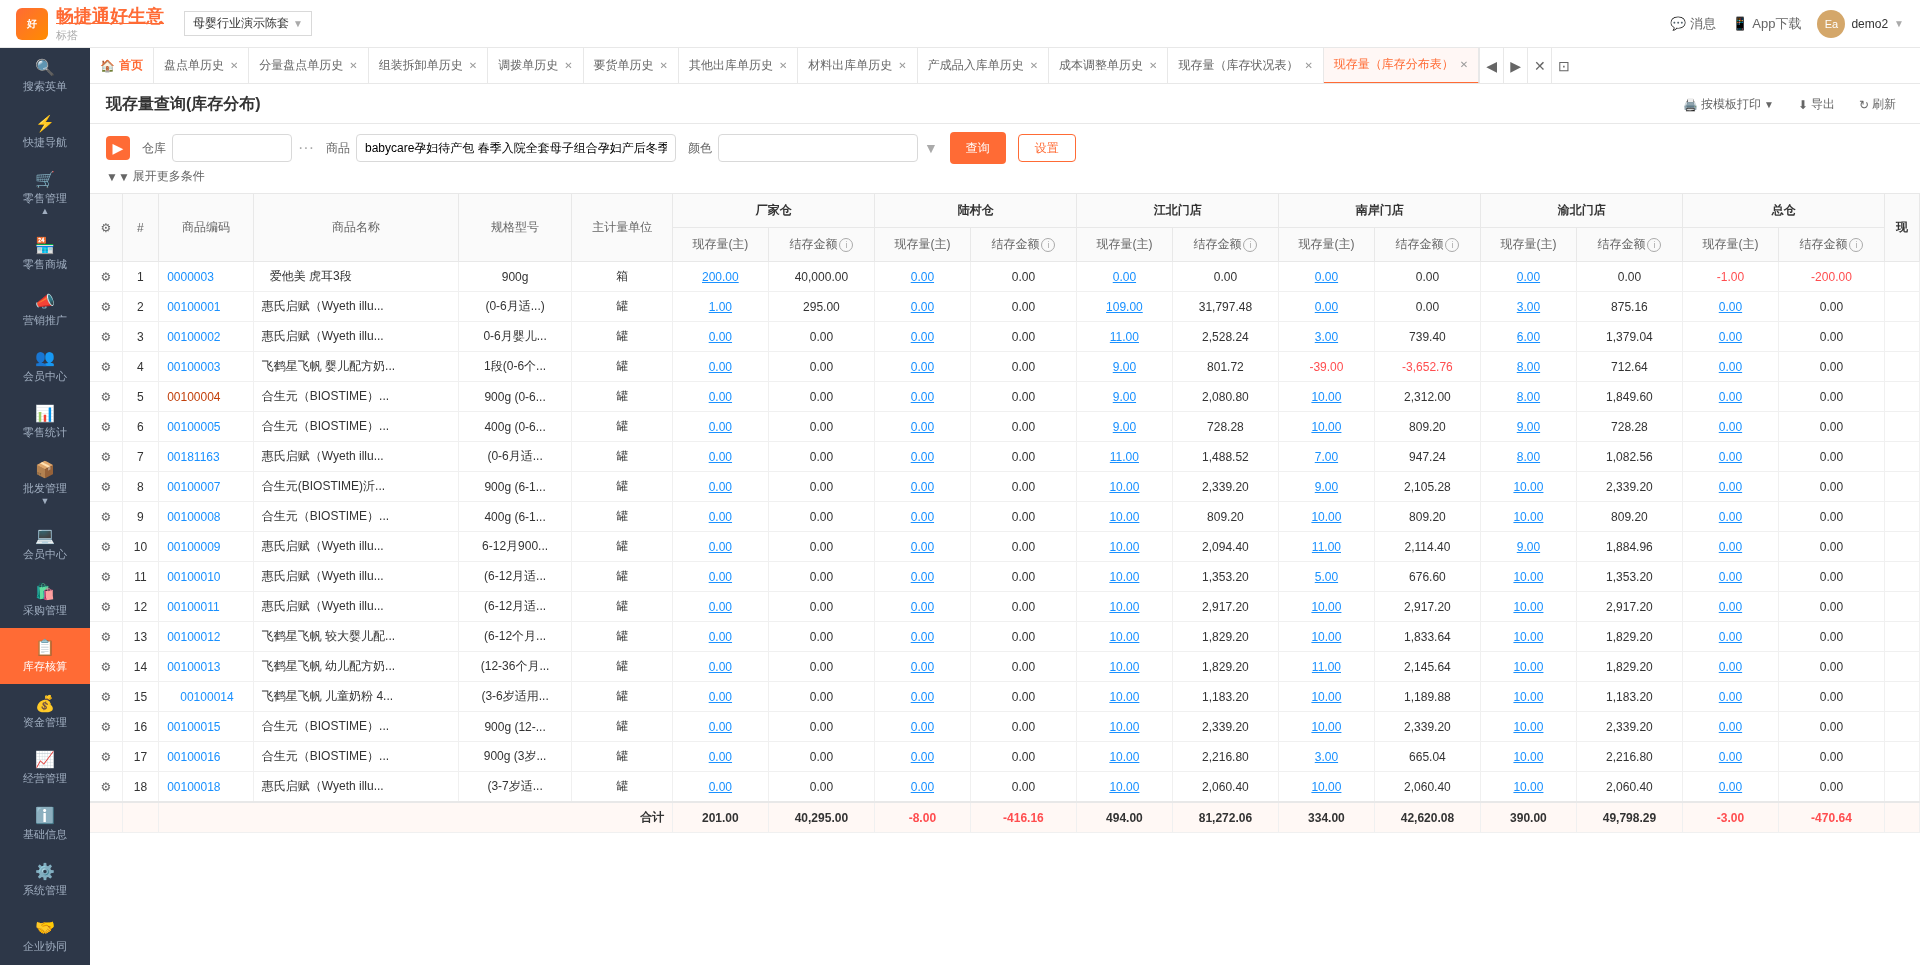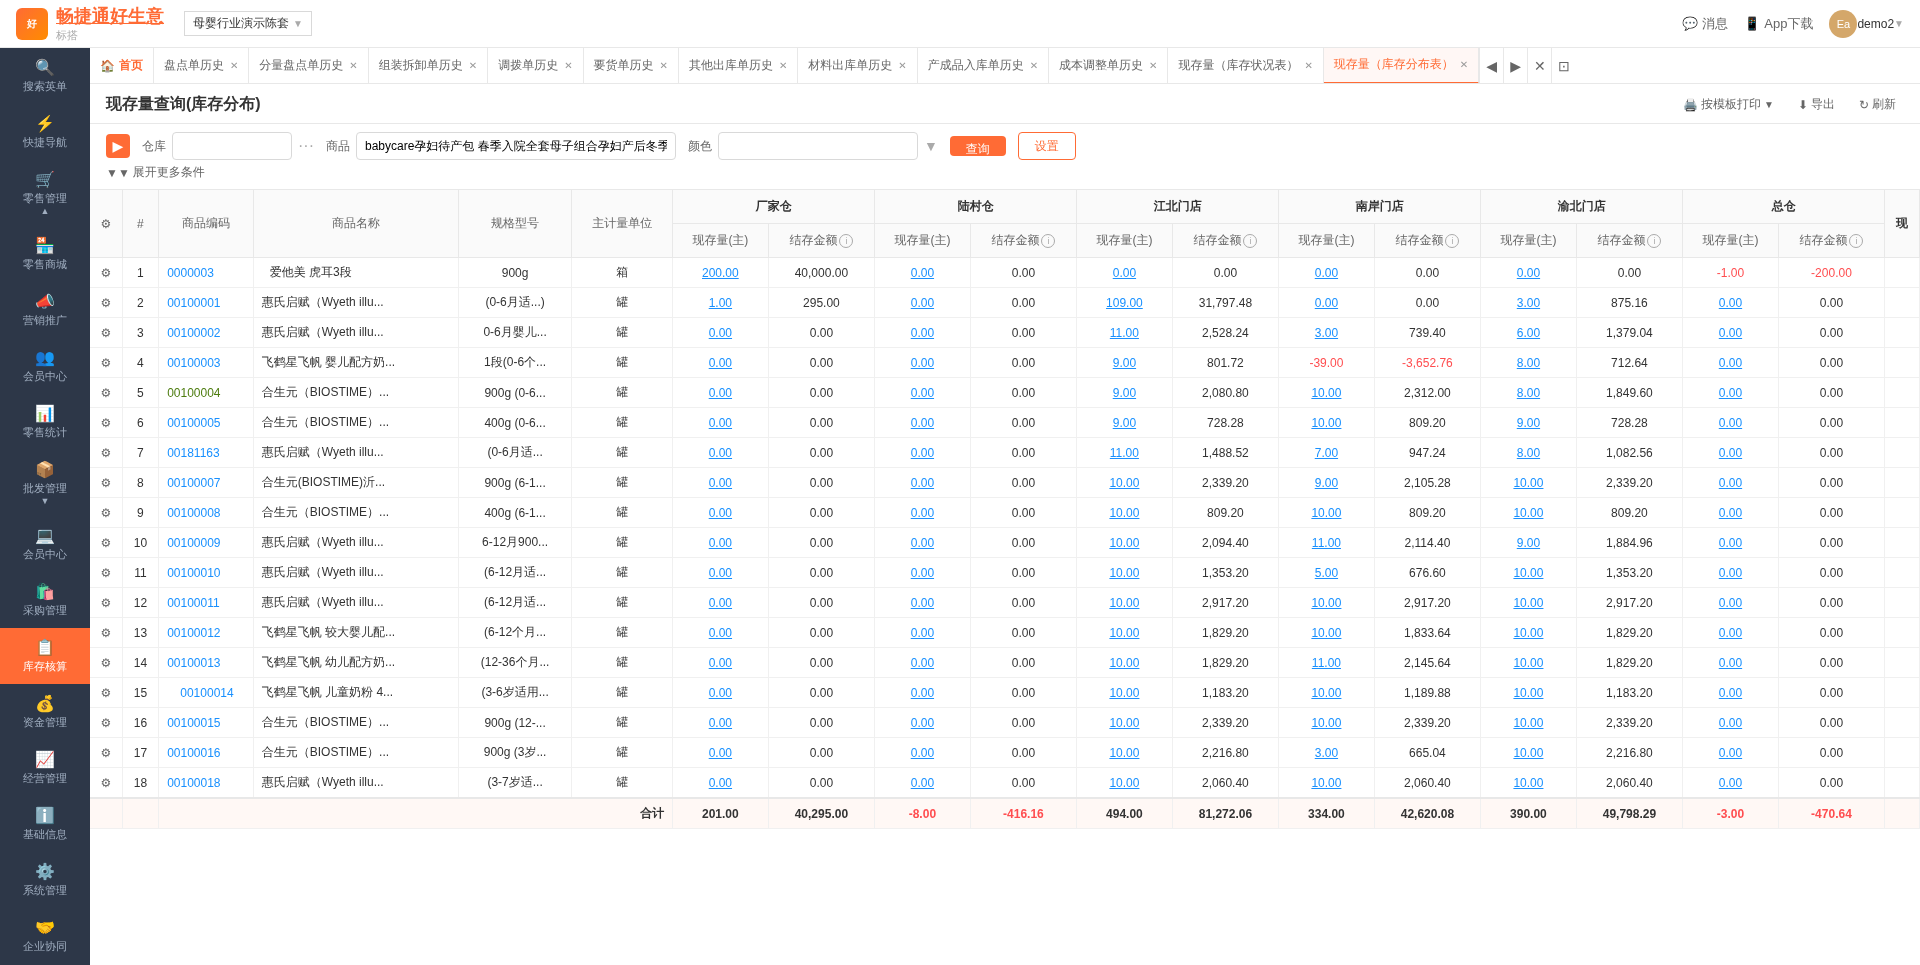--- a/index.html
+++ b/index.html
@@ -165,21 +165,21 @@
     .filter-input.product-search { min-width: 320px; }
     .filter-input.color-search { min-width: 200px; }
     .search-btn {
       background: #ff6b35;
       color: white;
       border: none;
       border-radius: 4px;
       padding: 5px 16px;
       font-size: 12px;
       cursor: pointer;
-      height: 20px;
+      height: 32px;
     }
     .settings-btn {
       background: white;
       color: #ff6b35;
       border: 1px solid #ff6b35;
       border-radius: 4px;
       padding: 5px 16px;
       font-size: 12px;
       cursor: pointer;
       height: 28px;
@@ -288,21 +288,21 @@
   </div>
   <div class="header-right">
     <div class="header-btn">
       <span>💬</span>
       <span>消息</span>
     </div>
     <div class="header-btn">
       <span>📱</span>
       <span>App下载</span>
     </div>
-    <div style="display:flex;align-items:center;cursor:pointer;">
+    <div style="display:flex;align-items:center;gap:6px;cursor:pointer;">
       <div class="avatar">Ea</div>
       <span>demo2</span>
       <span style="font-size:10px;color:#aaa;">▼</span>
     </div>
   </div>
 </div>
 
 <div class="sidebar">
   <div class="sidebar-item">
     <div class="sidebar-icon">🔍</div>
@@ -593,21 +593,21 @@
     <td class="num-negative">-3,652.76</td>
     <td class="num-link">8.00</td>
     <td class="num-normal">712.64</td>
     <td class="num-link">0.00</td>
     <td class="num-normal">0.00</td>
     <td></td>
   </tr>
           <tr>
     <td class="settings-icon-cell">⚙</td>
     <td>5</td>
-    <td style="color:#4d7c0f;text-align:left;padding-left:8px;">00100004</td>
+    <td style="color:#c2410c;text-align:left;padding-left:8px;">00100004</td>
     <td style="text-align:left;padding-left:8px;">合生元（BIOSTIME）...</td>
     <td>900g (0-6...</td>
     <td>罐</td>
     <td class="num-link">0.00</td>
     <td class="num-normal">0.00</td>
     <td class="num-link">0.00</td>
     <td class="num-normal">0.00</td>
     <td class="num-link">9.00</td>
     <td class="num-normal">2,080.80</td>
     <td class="num-link">10.00</td>

